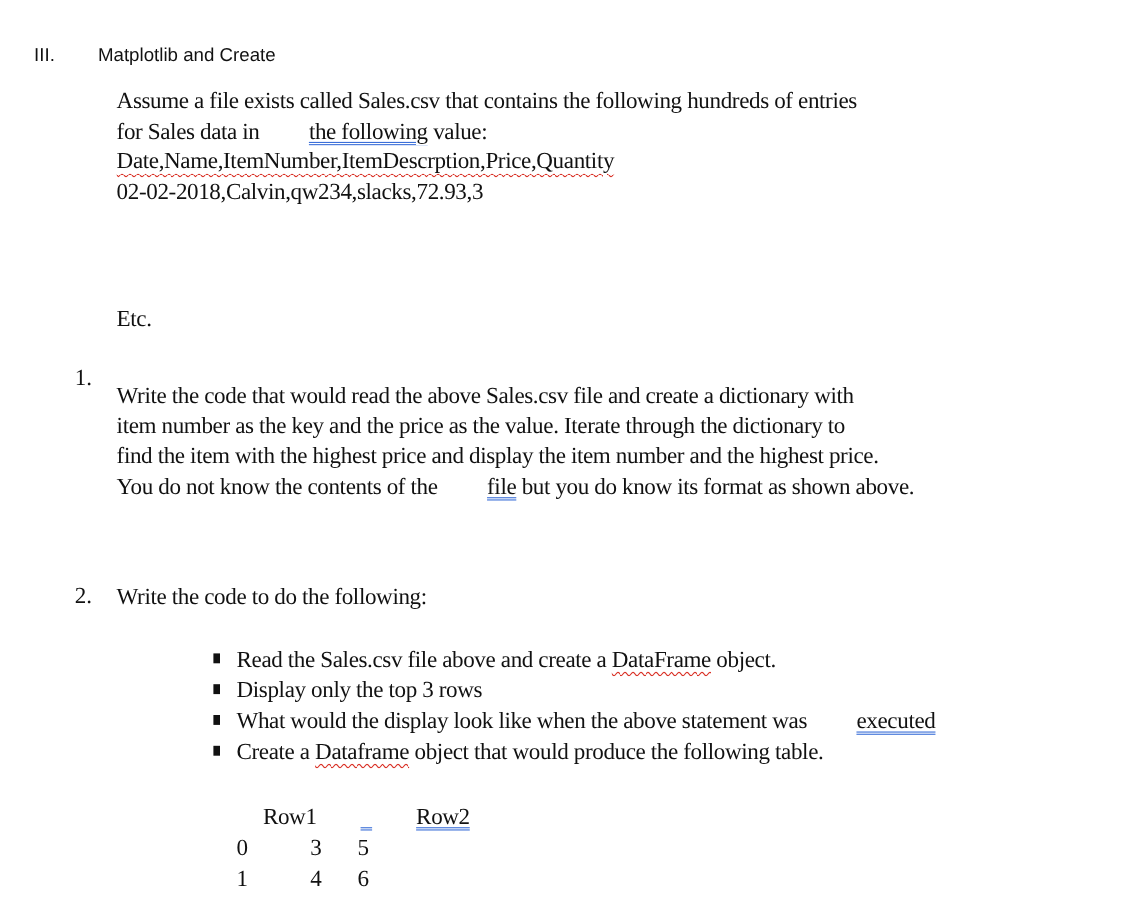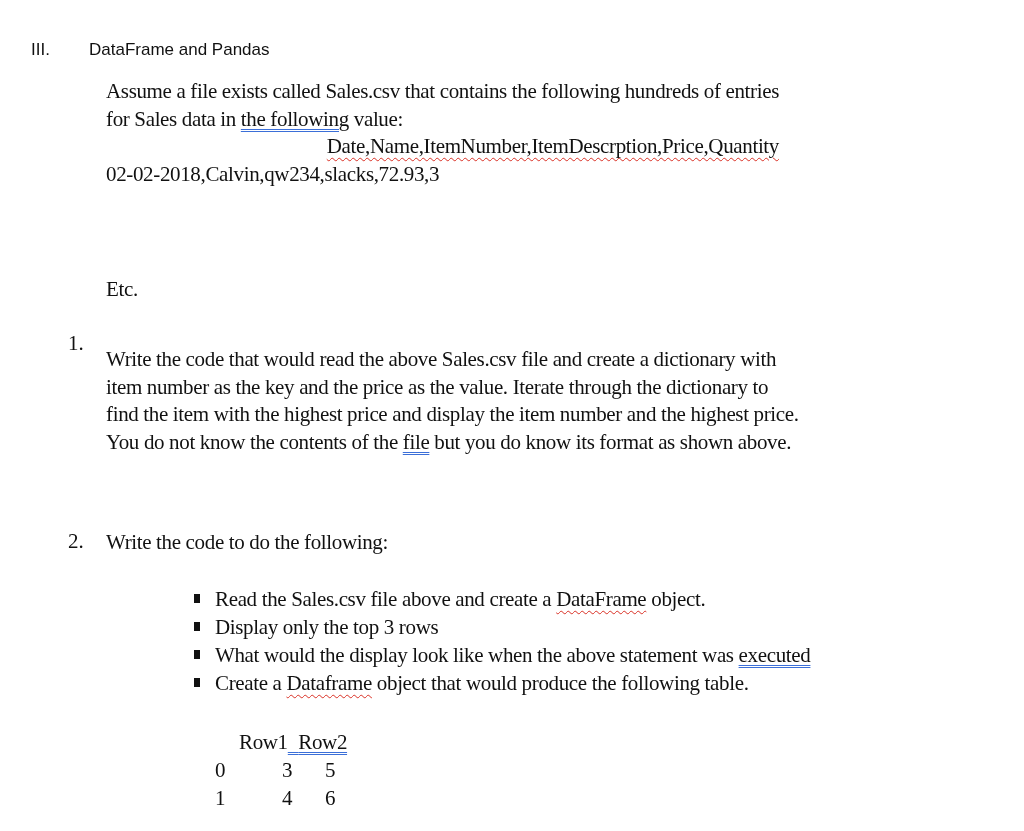--- a/index.html
+++ b/index.html
@@ -7,31 +7,31 @@
   .sans { font-family:"Liberation Sans", "DejaVu Sans", sans-serif;margin-top:16px; }
   .serif { font-family:Liberation Serif, serif; }
   .abs { position:absolute; white-space:nowrap; }
 
   .sec-num { left:31px; top:24px; font-size:17px; }
   .sec-title { left:89px; top:24px; font-size:17px; }
 
   .para { font-size:21px; line-height:27px; letter-spacing:-0.35px; }
   .line { display:block; height:27.5px; }
 
-  .grammar { text-decoration:underline double #3b6fd8; text-underline-offset:3px; text-decoration-thickness:1px; }
-  .spell { text-decoration:underline wavy #d93025; text-underline-offset:4px; text-decoration-thickness:1px;text-align:right; }
+  .grammar { text-decoration:underline double #3b6fd8; text-underline-offset:3px; text-decoration-thickness:1px;margin-left:40px; }
+  .spell { text-decoration:underline wavy #d93025; text-underline-offset:4px; text-decoration-thickness:1px; }
 
   .num { font-size:21px; }
   .bullet-sq { position:absolute; width:6px; height:9px; background:#111; }
 </style>
 </head>
 <body>
 
 <div class="abs sans sec-num">III.</div>
-<div class="abs sans sec-title">DataFrame and Pandas</div>
+<div class="abs sans sec-title">Matplotlib and Create</div>
 
 <div class="abs serif para" style="left:106px; top:78px;">
   <span class="line">Assume a file exists called Sales.csv that contains the following hundreds of entries</span>
   <span class="line"><span>for Sales data in </span><span class="grammar">the  following</span><span> value:</span></span>
   <span class="line spell">Date,Name,ItemNumber,ItemDescrption,Price,Quantity</span>
   <span class="line">02-02-2018,Calvin,qw234,slacks,72.93,3</span>
 </div>
 
 <div class="abs serif para" style="left:106px; top:276px;">Etc.</div>
 

